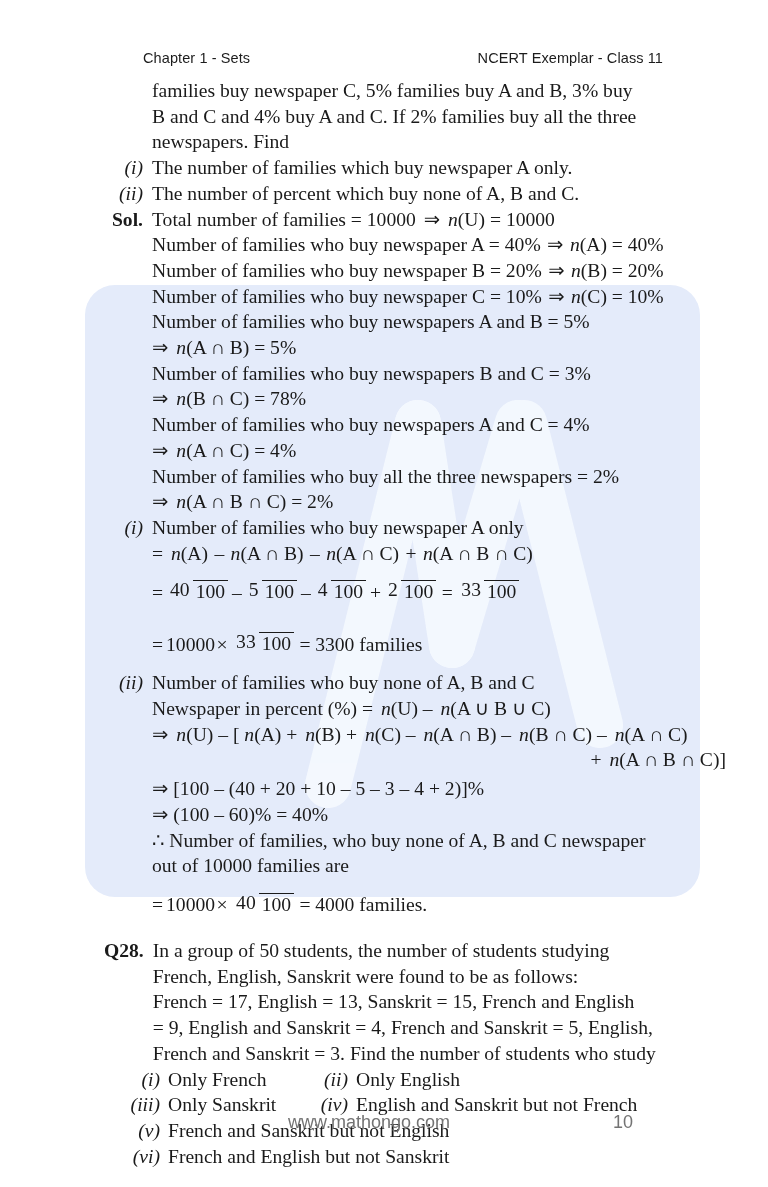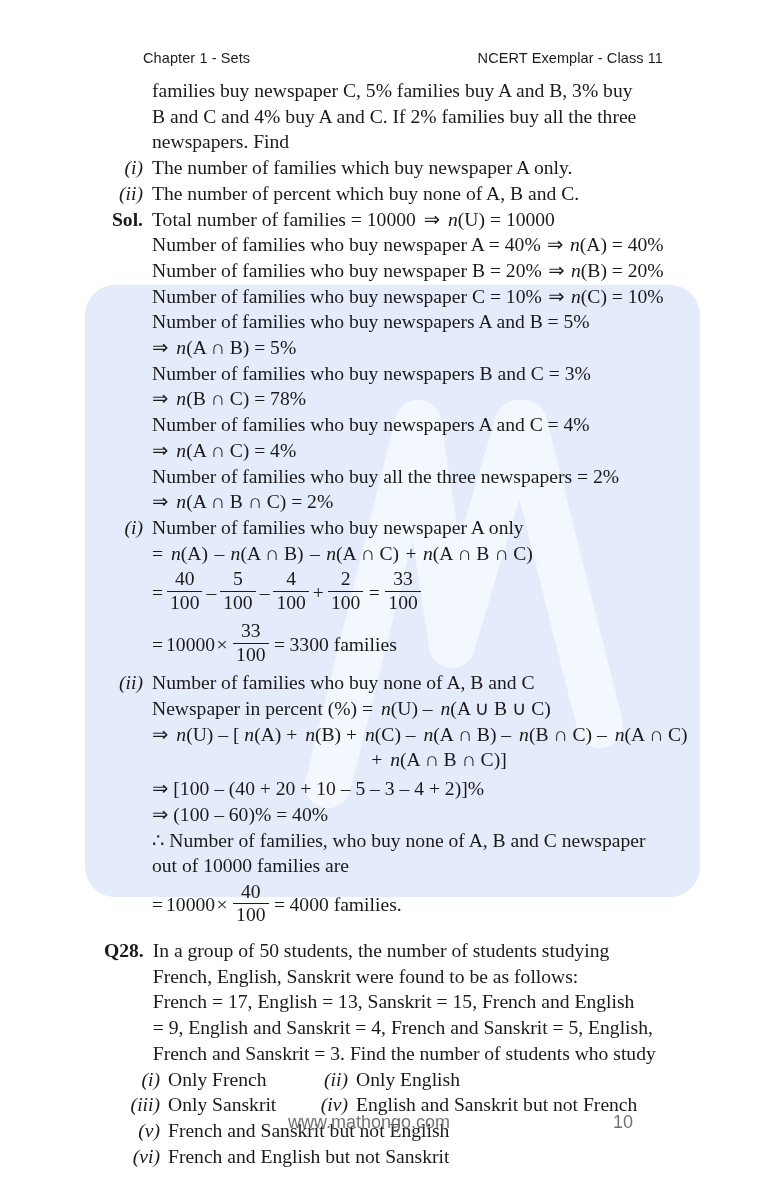--- a/index.html
+++ b/index.html
@@ -103,21 +103,21 @@
   }
 
   
   .mi { font-style: italic; }
   .op { padding: 0 1.5px; }
   .sp { padding-left: 3px; }
 
   
   .frac {
     display: inline-flex;
-    flex-direction: column;
+    flex-direction: row;
     align-items: center;
     vertical-align: middle;
     margin: 0 4px;
     position: relative;
     top: -1px;
     line-height: 1.06;
     font-size: 19.6px;
   }
   .frac .num { padding: 0 3px 1px; }
   .frac .den { padding: 1px 3px 0; border-top: 1.4px solid #1a1a1a; }
@@ -126,21 +126,21 @@
     display: flex;
     align-items: center;
     min-height: 30px;
   }
   .mathline.tall { min-height: 52px; }
 
   .eqrow { padding: 0 60px 0 152px; }
 
   .rightcont {
     padding: 0 42px 0 152px;
-    text-align: center;
+    text-align: right;
   }
 
   
   .twocol {
     display: flex;
     padding: 0 50px 0 128px;
   }
   .twocol .cell { display: flex; align-items: flex-start; }
   .twocol .cell .lab {
     flex: 0 0 40px;

